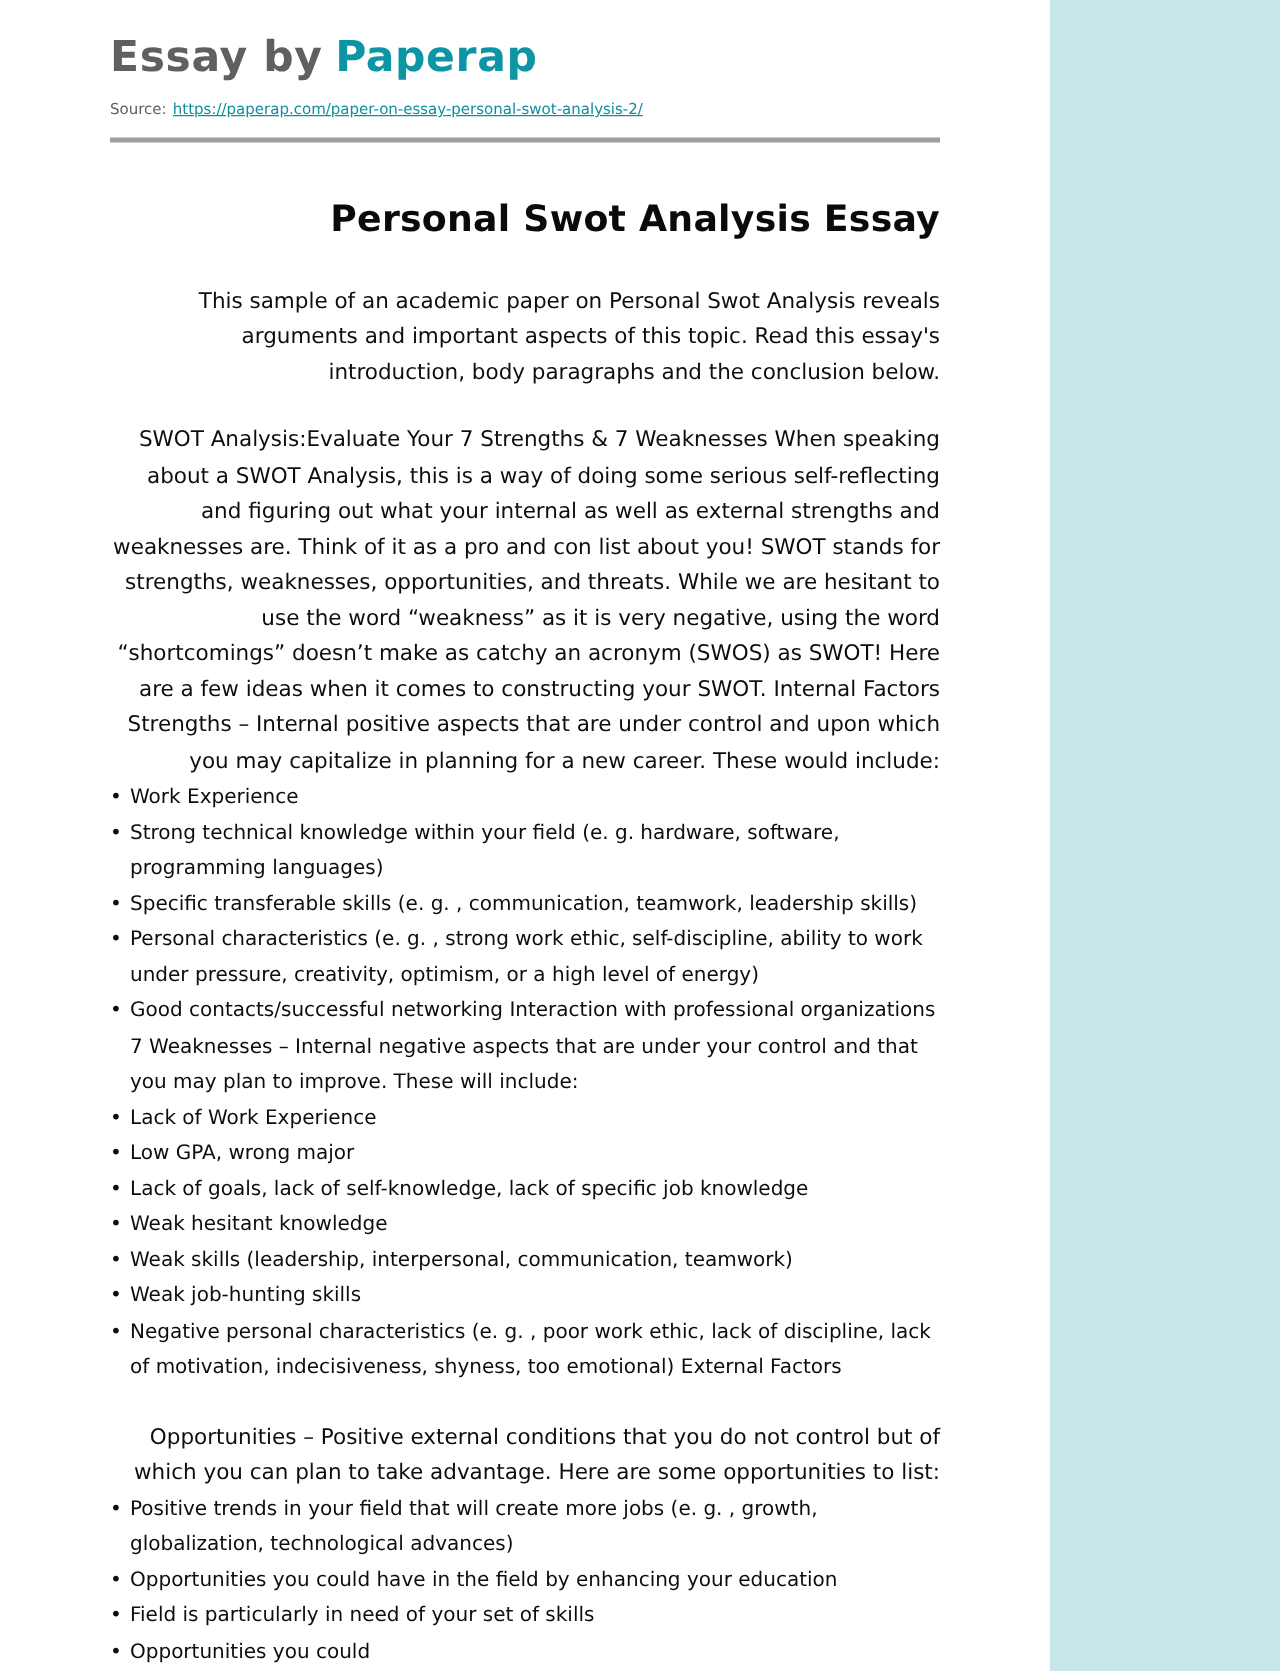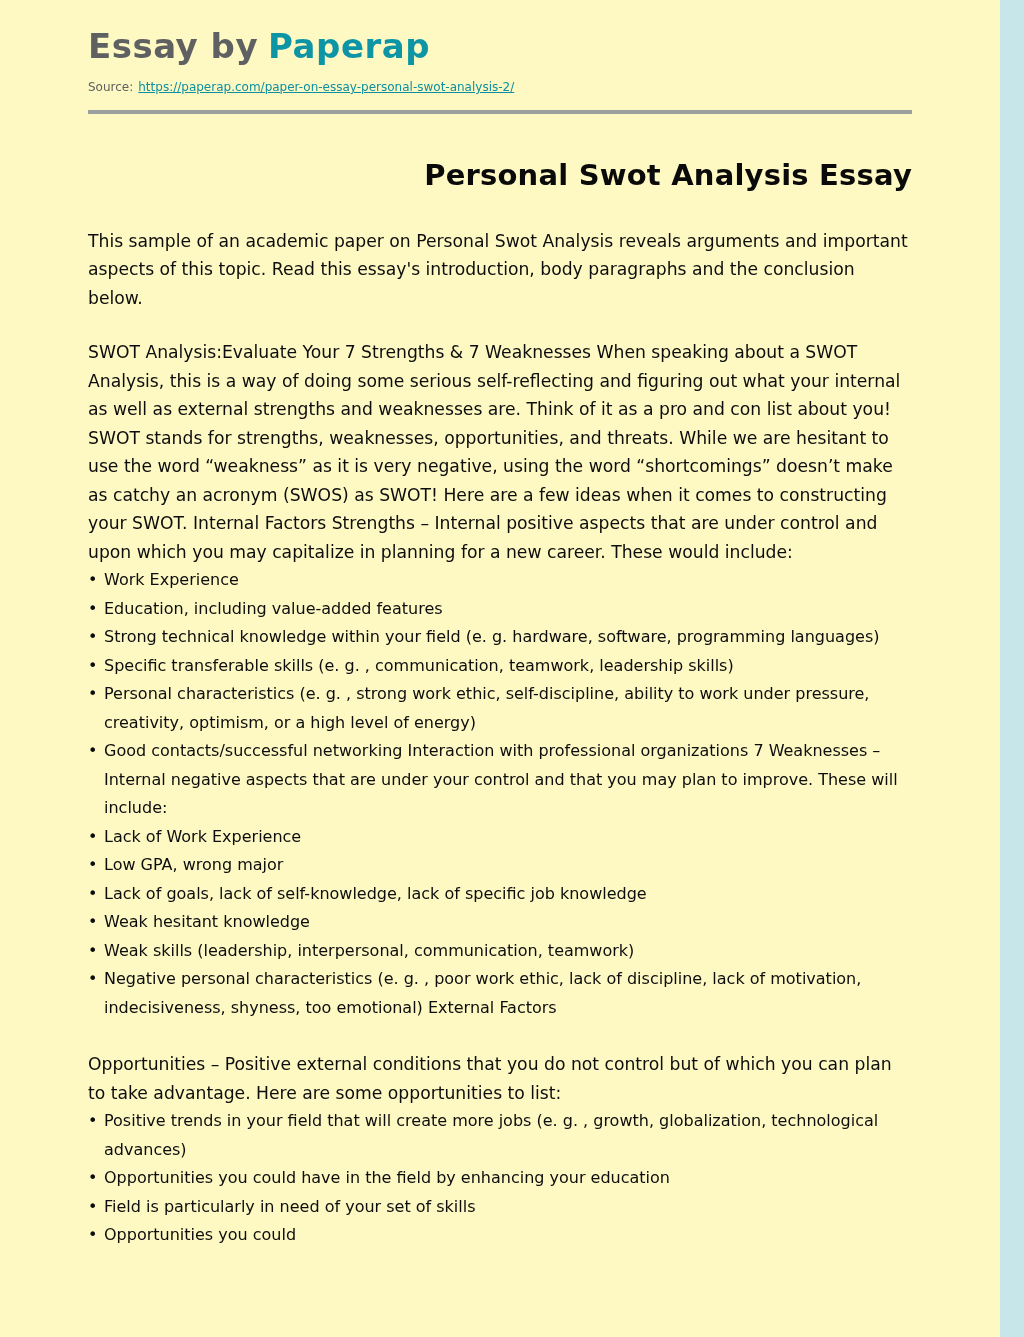--- a/index.html
+++ b/index.html
@@ -8,23 +8,23 @@
   }
   body {
     width: 1024px;
     height: 1337px;
     background: #c6e6ea;
     font-family: "DejaVu Sans", sans-serif;
     overflow: hidden;
   }
   .page {
     position: relative;
-    width: 1000px;
+    width: 840px;
     height: 1337px;
-    background: #fef9c3;
+    background: #ffffff;
     box-sizing: border-box;
   }
 
   
   .site-header {
     padding: 26px 88px 0 88px;
   }
   .brand {
     font-size: 34px;
     font-weight: bold;
@@ -73,20 +73,21 @@
     letter-spacing: 0.2px;
     line-height: 1.2;
     text-align: right;
   }
   .summary,
   .body-text {
     font-size: 17.2px;
     line-height: 28.5px;
     color: #0d0d0d;
     margin: 0;
+    text-align: right;
   }
   .summary {
     margin-bottom: 26px;
   }
   .bullets {
     list-style: none;
     margin: 0;
     padding: 0;
   }
   .bullets li {
@@ -125,33 +126,33 @@
   <div class="article">
 
     <h1 class="article-title">Personal Swot Analysis Essay</h1>
 
     <p class="summary">This sample of an academic paper on Personal Swot Analysis reveals arguments and important aspects of this topic. Read this essay's introduction, body paragraphs and the conclusion below.</p>
 
     <p class="body-text">SWOT Analysis:Evaluate Your 7 Strengths &amp; 7 Weaknesses When speaking about a SWOT Analysis, this is a way of doing some serious self-reflecting and figuring out what your internal as well as external strengths and weaknesses are. Think of it as a pro and con list about you! SWOT stands for strengths, weaknesses, opportunities, and threats. While we are hesitant to use the word “weakness” as it is very negative, using the word “shortcomings” doesn’t make as catchy an acronym (SWOS) as SWOT! Here are a few ideas when it comes to constructing your SWOT. Internal Factors Strengths – Internal positive aspects that are under control and upon which you may capitalize in planning for a new career. These would include:</p>
 
     <ul class="bullets">
       <li>Work Experience</li>
-      <li>Education, including value-added features</li>
       <li>Strong technical knowledge within your field (e. g. hardware, software, programming languages)</li>
       <li>Specific transferable skills (e. g. , communication, teamwork, leadership skills)</li>
       <li>Personal characteristics (e. g. , strong work ethic, self-discipline, ability to work under pressure, creativity, optimism, or a high level of energy)</li>
       <li>Good contacts/successful networking Interaction with professional organizations 7 Weaknesses – Internal negative aspects that are under your control and that you may plan to improve. These will include:</li>
     </ul>
 
     <ul class="bullets">
       <li>Lack of Work Experience</li>
       <li>Low GPA, wrong major</li>
       <li>Lack of goals, lack of self-knowledge, lack of specific job knowledge</li>
       <li>Weak hesitant knowledge</li>
       <li>Weak skills (leadership, interpersonal, communication, teamwork)</li>
+      <li>Weak job-hunting skills</li>
       <li>Negative personal characteristics (e. g. , poor work ethic, lack of discipline, lack of motivation, indecisiveness, shyness, too emotional) External Factors</li>
     </ul>
 
     <div class="spacer-break"></div>
 
     <p class="body-text">Opportunities – Positive external conditions that you do not control but of which you can plan to take advantage. Here are some opportunities to list:</p>
 
     <ul class="bullets">
       <li>Positive trends in your field that will create more jobs (e. g. , growth, globalization, technological advances)</li>
       <li>Opportunities you could have in the field by enhancing your education</li>

